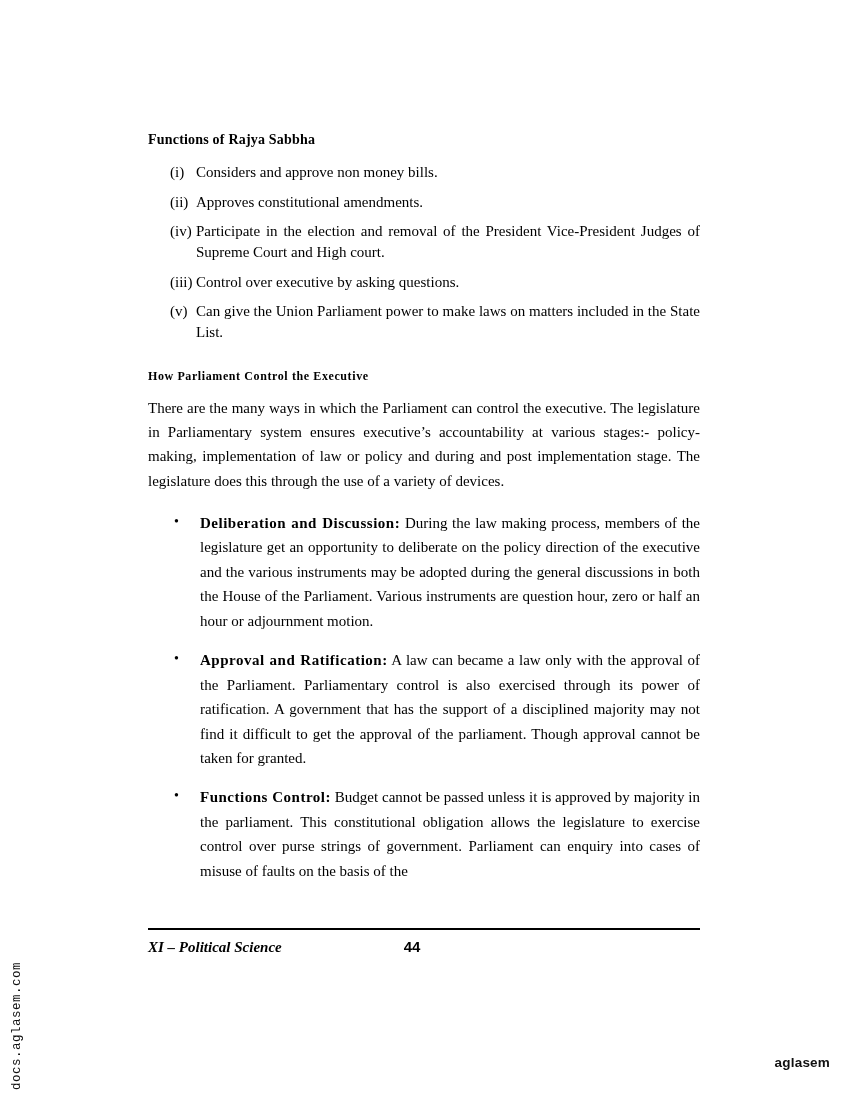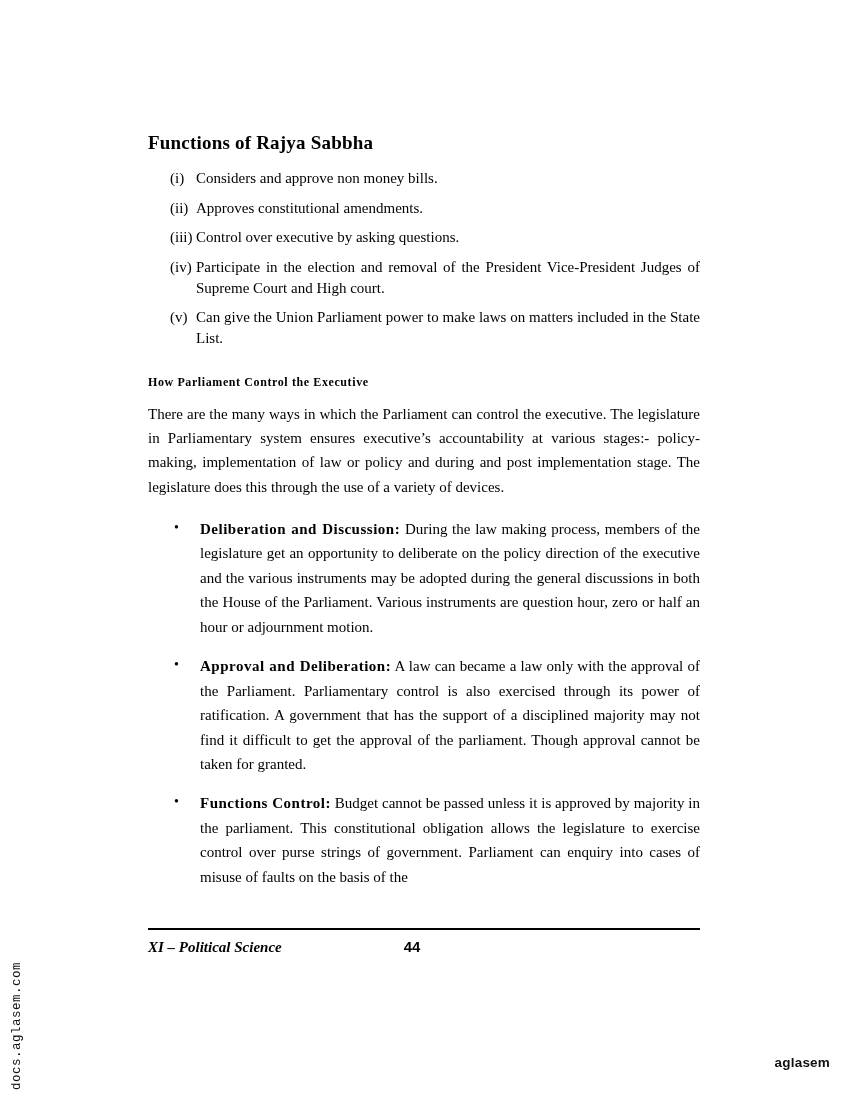--- a/index.html
+++ b/index.html
@@ -35,21 +35,21 @@
   }
   .content {
     position: absolute;
     left: 148px;
     top: 132px;
     width: 552px;
   }
   .section-heading {
     font-family: "Liberation Serif", serif;
     font-weight: bold;
-    font-size: 19px;
+    font-size: 14px;
     letter-spacing: 0.2px;
     margin: 0 0 14px 0;
   }
   .section-heading.spaced {
     letter-spacing: 0.6px;
     font-size: 12px;
   }
   ol.roman-list {
     list-style: none;
     margin: 0;
@@ -170,26 +170,26 @@
     <ol class="roman-list">
       <li>
         <span class="marker">(i)</span>
         <span class="item-text">Considers and approve non money bills.</span>
       </li>
       <li>
         <span class="marker">(ii)</span>
         <span class="item-text">Approves constitutional amendments.</span>
       </li>
       <li>
+        <span class="marker">(iv)</span>
+        <span class="item-text">Participate in the election and removal of the President Vice-President Judges of Supreme Court and High court.</span>
+      </li>
+      <li>
         <span class="marker">(iii)</span>
         <span class="item-text">Control over executive by asking questions.</span>
-      </li>
-      <li>
-        <span class="marker">(iv)</span>
-        <span class="item-text">Participate in the election and removal of the President Vice-President Judges of Supreme Court and High court.</span>
       </li>
       <li>
         <span class="marker">(v)</span>
         <span class="item-text">Can give the Union Parliament power to make laws on matters included in the State List.</span>
       </li>
     </ol>
 
     <div class="section-heading spaced heading-gap-top heading-gap-bottom">How Parliament Control the Executive</div>
 
     <p class="para">There are the many ways in which the Parliament can control the executive. The legislature in Parliamentary system ensures executive’s accountability at various stages:- policy-making, implementation of law or policy and during and post implementation stage.  The legislature does this through the use of a variety of devices.</p>
@@ -197,21 +197,21 @@
     <ul class="bullet-list">
       <li>
         <span class="bullet">•</span>
         <span class="bullet-body">
           <span class="lead-in">Deliberation and Discussion:</span><span> During the law making process, members of the legislature get an opportunity to deliberate on the policy direction of the executive and the various instruments may be adopted during the general discussions in both the House of the Parliament. Various instruments are question hour, zero or half an hour or adjournment motion.</span>
         </span>
       </li>
       <li>
         <span class="bullet">•</span>
         <span class="bullet-body">
-          <span class="lead-in">Approval and Deliberation:</span><span> A law can became a law only with the approval of the Parliament. Parliamentary control is also exercised through its power of ratification. A government that has the support of a disciplined majority may not find it difficult to get the approval of the parliament. Though approval cannot be taken for granted.</span>
+          <span class="lead-in">Approval and Ratification:</span><span> A law can became a law only with the approval of the Parliament. Parliamentary control is also exercised through its power of ratification. A government that has the support of a disciplined majority may not find it difficult to get the approval of the parliament. Though approval cannot be taken for granted.</span>
         </span>
       </li>
       <li>
         <span class="bullet">•</span>
         <span class="bullet-body">
           <span class="lead-in">Functions Control:</span><span> Budget cannot be passed unless it is approved by majority in the parliament. This constitutional obligation allows the legislature to exercise control over purse strings of government. Parliament can enquiry into cases of misuse of faults on the basis of the</span>
         </span>
       </li>
     </ul>
 

